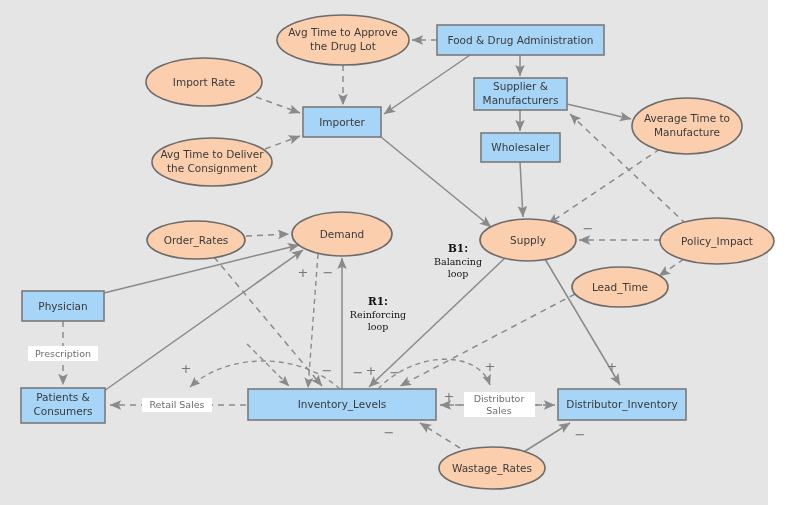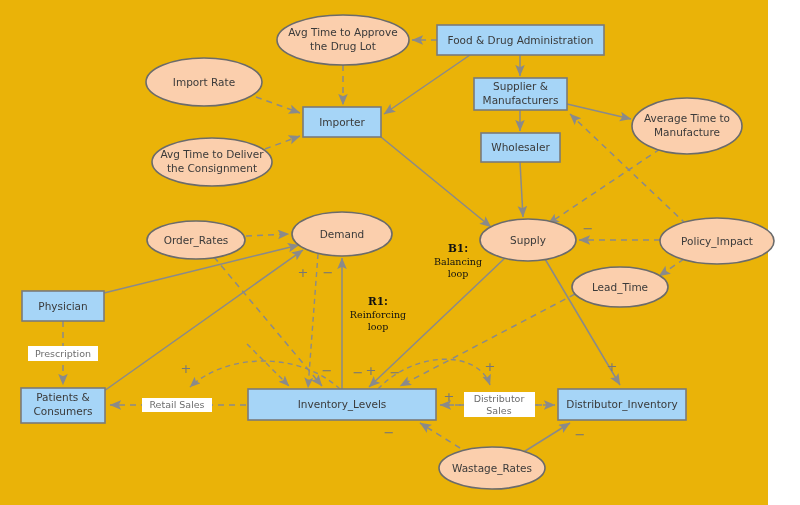--- a/index.html
+++ b/index.html
@@ -1,17 +1,17 @@
 <!DOCTYPE html>
 <html><head>
 <meta charset="utf-8">
 <style>
   html,body{margin:0;padding:0;background:#ffffff;}
   body{width:800px;height:505px;overflow:hidden;font-family:"DejaVu Sans",sans-serif;}
-  #stage{position:relative;width:768px;height:505px;background:#eab308;}
+  #stage{position:relative;width:768px;height:505px;background:#e5e5e5;}
   svg{display:block;}
   .node-box{fill:#a6d5f7;stroke:#7a7a7a;stroke-width:1.6;}
   .node-ell{fill:#fbcfad;stroke:#6b6b6b;stroke-width:1.6;}
   .nlabel{font-family:"DejaVu Sans",sans-serif;font-size:10.5px;fill:#3a3a3a;text-anchor:middle;dominant-baseline:middle;}
   .edge-solid{fill:none;stroke:#8a8a8a;stroke-width:1.5;}
   .edge-dash{fill:none;stroke:#8a8a8a;stroke-width:1.5;stroke-dasharray:6 5;}
   .edge-dash-s{fill:none;stroke:#8a8a8a;stroke-width:1.4;stroke-dasharray:5 4;}
   .elabel{font-family:"DejaVu Sans",sans-serif;font-size:9.5px;fill:#6d6d6d;text-anchor:middle;dominant-baseline:middle;}
   .sign{font-family:"DejaVu Sans",sans-serif;font-size:13px;fill:#777;text-anchor:middle;dominant-baseline:middle;}
   .looplab{font-family:"DejaVu Serif",serif;font-size:9.5px;fill:#111;text-anchor:middle;}

